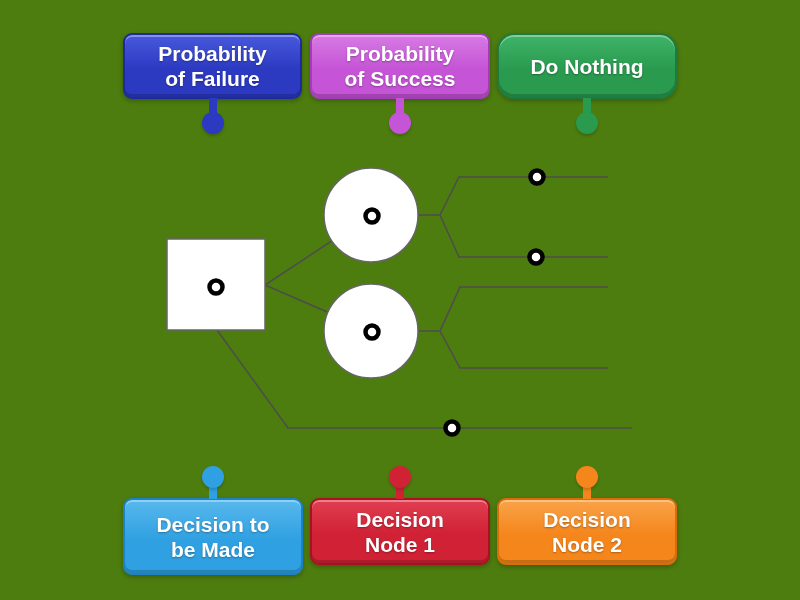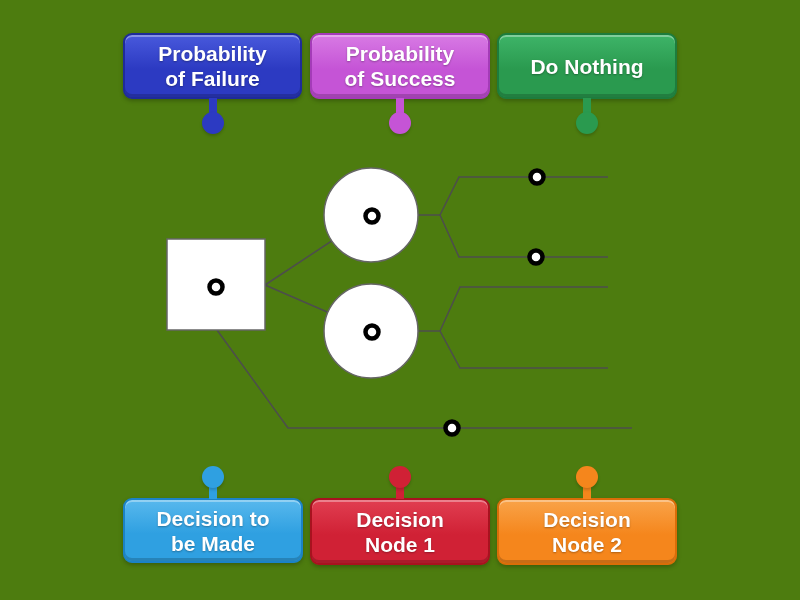--- a/index.html
+++ b/index.html
@@ -54,22 +54,22 @@
     border-radius: 50%;
     background: var(--main, #777);
     box-shadow: 0 2px 3px rgba(0,0,0,0.18);
   }
   .pill.top-row .pin-ball { top: calc(100% + 15px); }
   .pill.bottom-row .pin-ball { bottom: calc(100% + 12px); }
 
   
   #pill-top-0 { left: 123px; top: 33px; width: 179px; }
   #pill-top-1 { left: 310px; top: 33px; }
-  #pill-top-2 { left: 497px; top: 33px; }
-  #pill-bottom-0 { left: 123px; top: 498px; height: 65px; }
+  #pill-top-2 { left: 497px; top: 33px; border-radius: 17px; }
+  #pill-bottom-0 { left: 123px; top: 498px; height: 77px; }
   #pill-bottom-1 { left: 310px; top: 498px; height: 67px; }
   #pill-bottom-2 { left: 497px; top: 498px; height: 67px; }
 </style>
 </head>
 <body>
 
 <div id="canvas">
 
   <svg id="tree-svg" width="800" height="600" viewBox="0 0 800 600">
 

